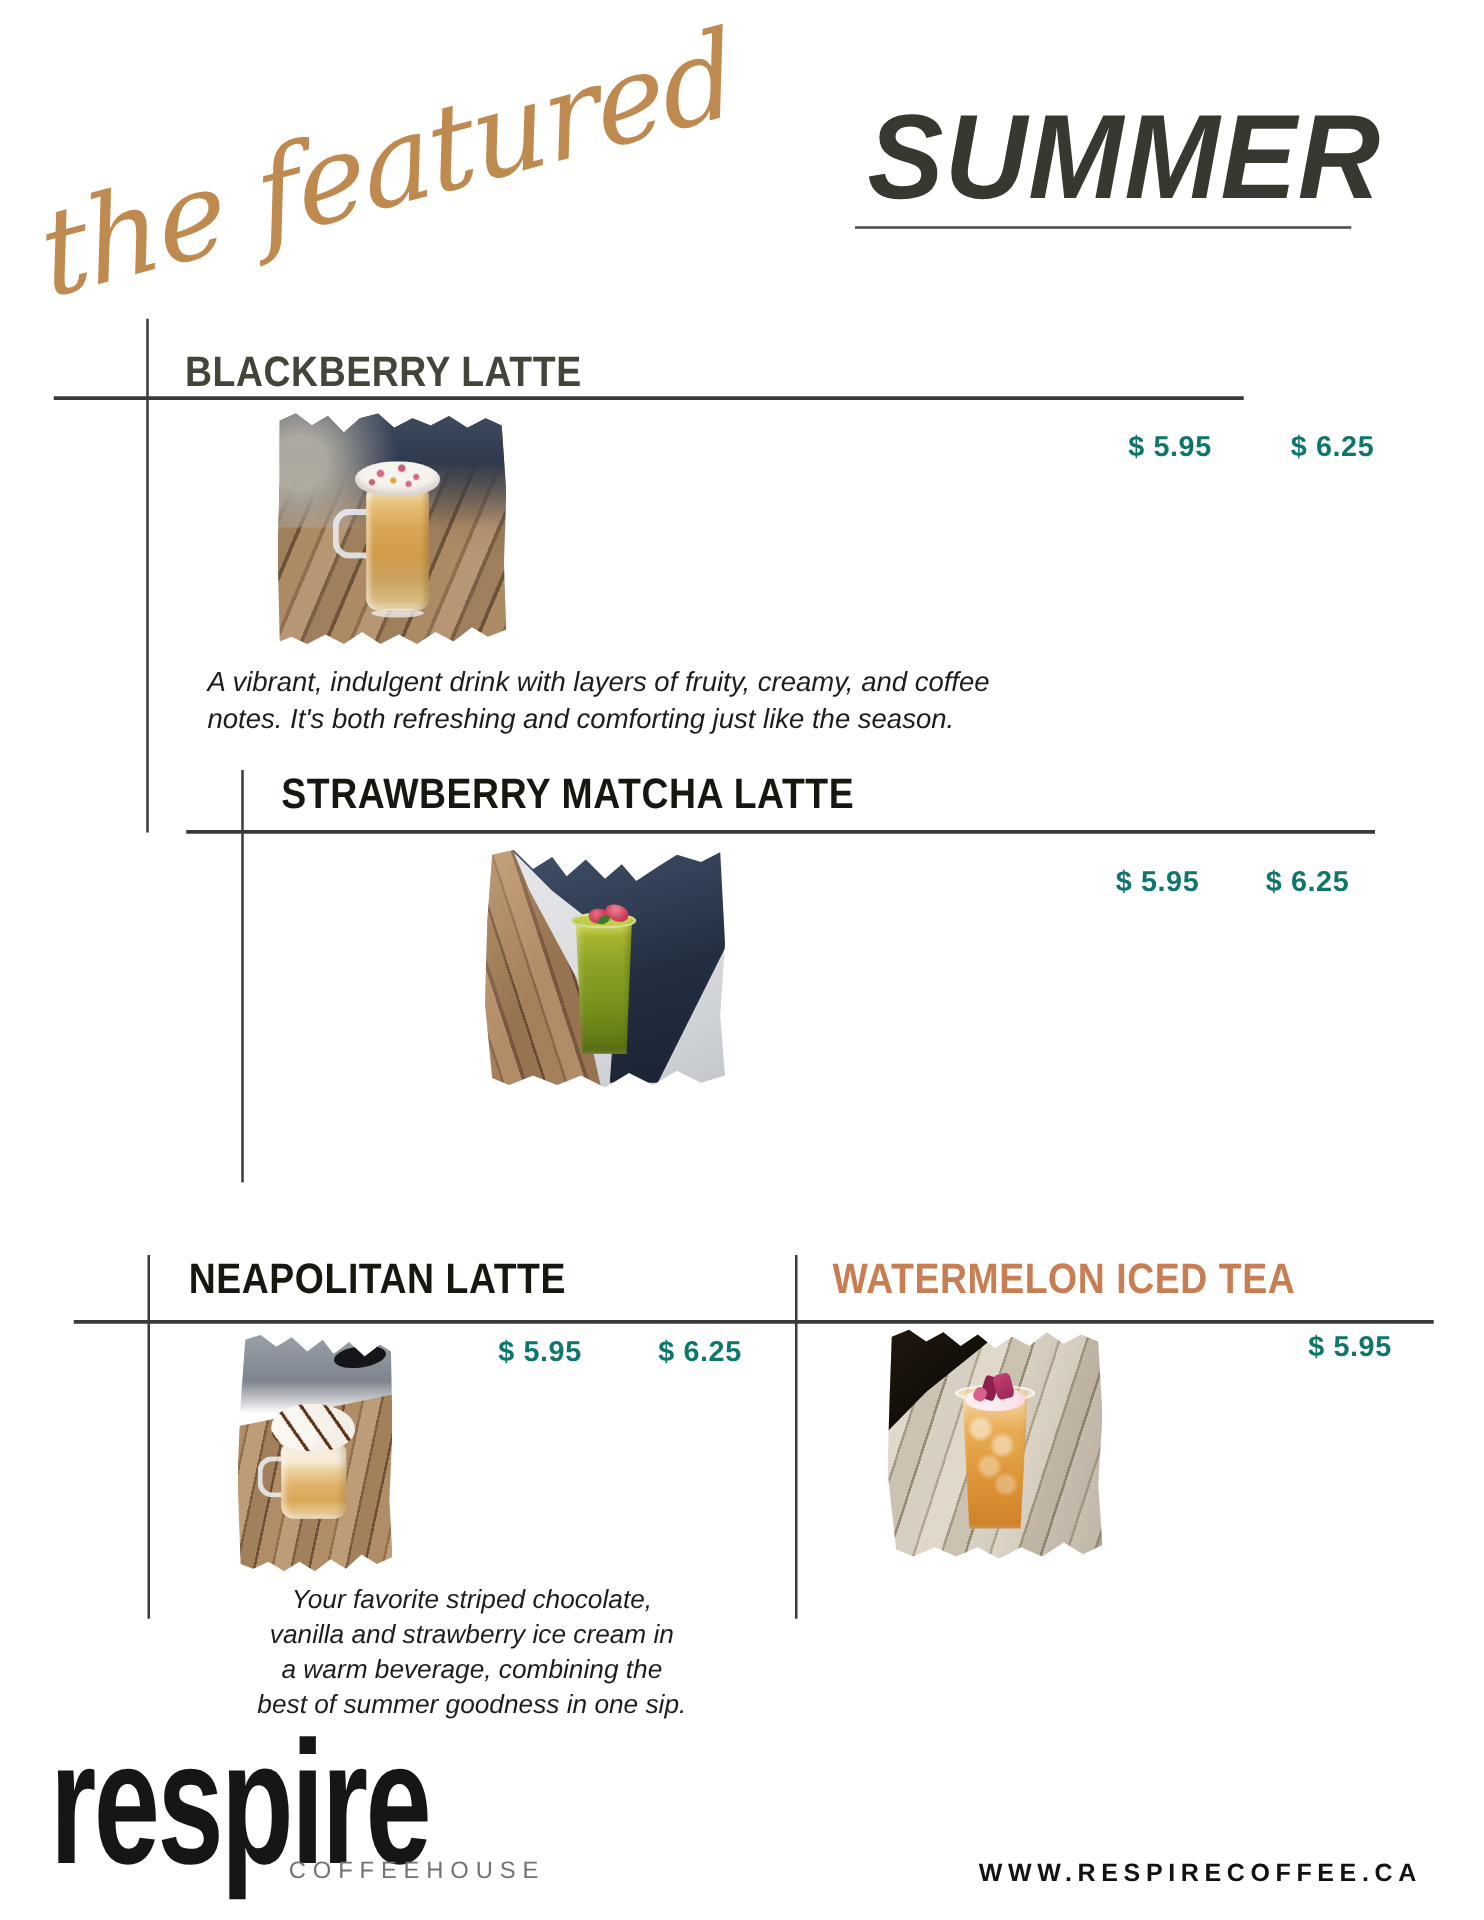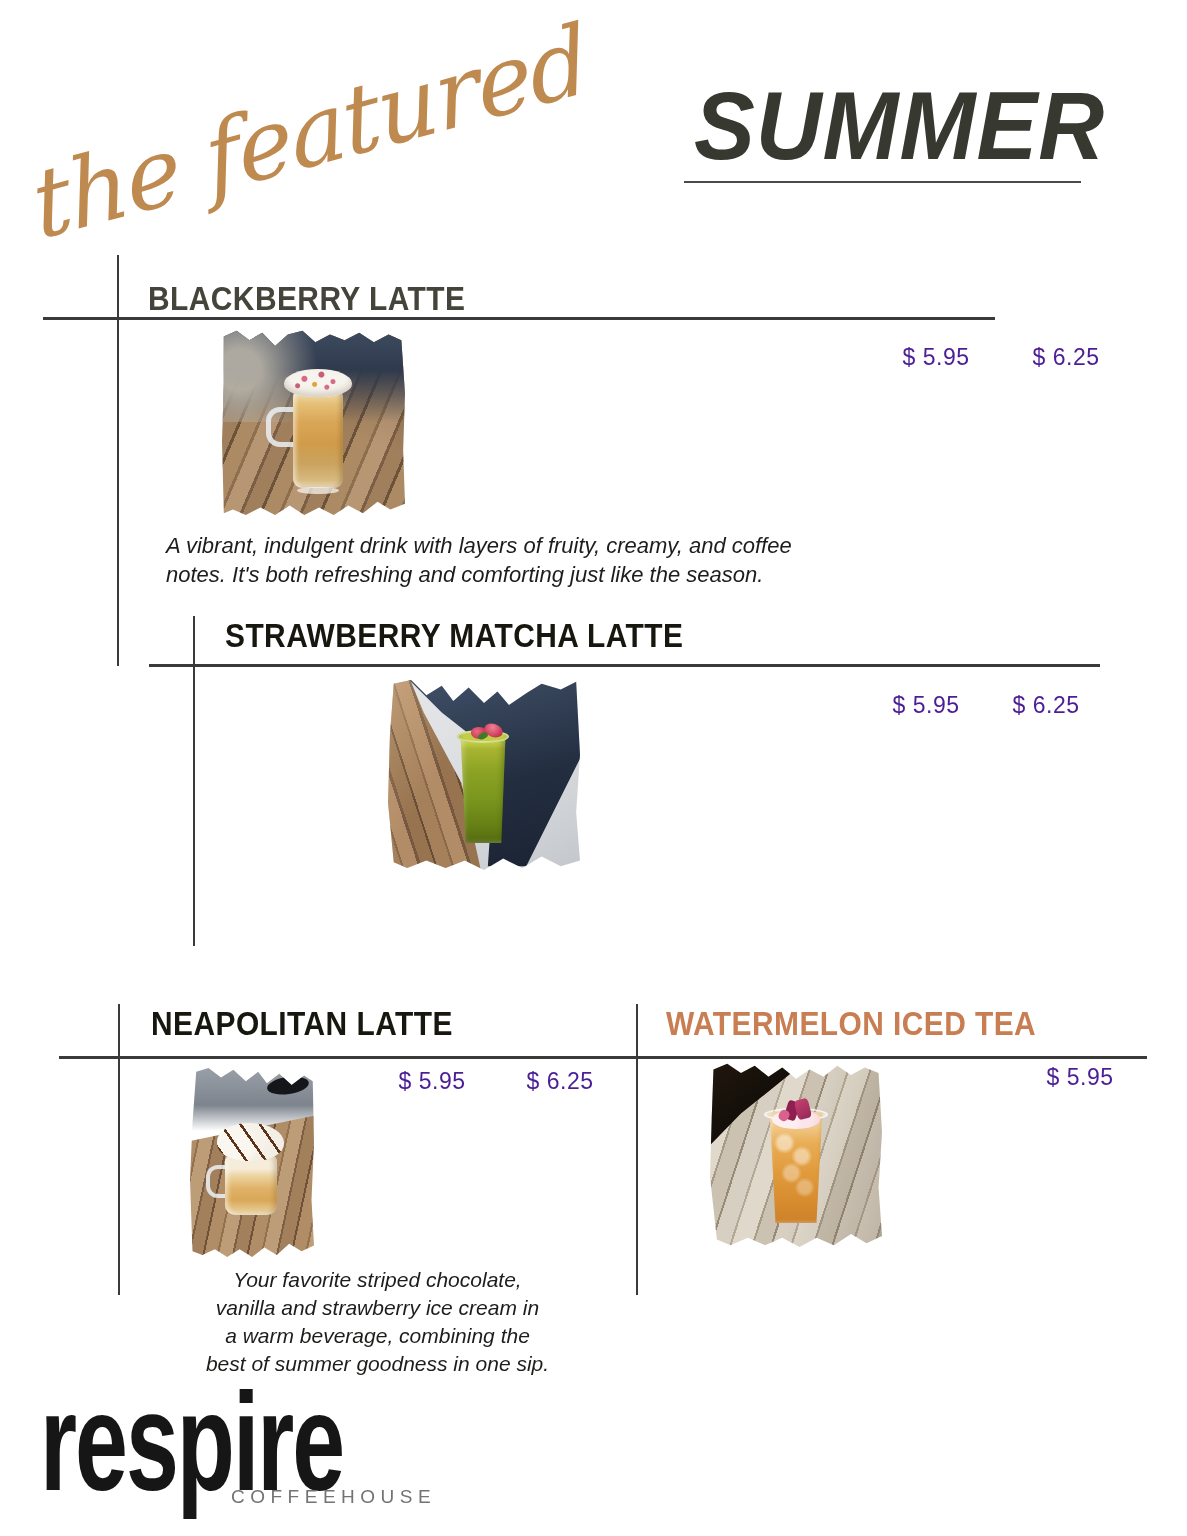--- a/index.html
+++ b/index.html
@@ -24,21 +24,21 @@
   
   .vline{position:absolute;width:2px;background:var(--rule)}
   .hrule{position:absolute;height:3px;background:var(--rule)}
 
   
   .item-heading{position:absolute;font-size:34px;font-weight:bold;letter-spacing:.5px;
     color:var(--heading_ink);transform:scaleX(.88);transform-origin:left top;
     line-height:1;white-space:nowrap}
   .item-heading.olive{color:var(--heading_olive)}
   .item-heading.accent{color:var(--terracotta)}
-  .price{position:absolute;font-size:23px;font-weight:normal;color:#4c1d95;
+  .price{position:absolute;font-size:23px;font-weight:bold;color:#0f766e;
     transform:translateX(-50%);white-space:nowrap;letter-spacing:.5px}
   .desc{position:absolute;font-style:italic;font-size:22px;line-height:29px;
     color:var(--body_ink);white-space:pre-line}
   .desc.center{text-align:center;line-height:28px;font-size:21px}
 
   
   .photo{position:absolute;overflow:hidden}
   .photo i{position:absolute;display:block}
   .photo-blackberry{clip-path:polygon(1% 5%,8% 2%,15% 7%,22% 3%,29% 10%,36% 4%,44% 2%,51% 8%,59% 4%,67% 7%,75% 3%,83% 8%,91% 4%,98% 7%,100% 35%,99% 65%,100% 93%,92% 96%,85% 92%,77% 98%,69% 94%,61% 99%,53% 95%,45% 99%,37% 94%,29% 99%,21% 95%,13% 99%,6% 96%,1% 98%,0% 60%,1% 30%)}
   .photo-matcha{clip-path:polygon(3% 3%,12% 1%,20% 9%,28% 4%,34% 12%,42% 5%,50% 13%,57% 7%,63% 14%,72% 8%,80% 3%,90% 6%,98% 2%,100% 40%,98% 70%,100% 95%,90% 98%,80% 93%,70% 99%,60% 94%,50% 100%,40% 95%,30% 99%,20% 95%,10% 99%,3% 96%,0% 65%,1% 30%)}
@@ -202,14 +202,15 @@
     <i class="rim"></i>
     <i class="ice"></i>
     <i class="fruit1"></i>
     <i class="fruit2"></i>
     <i class="fruit3"></i>
   </div>
   <span class="price" style="left:1080px;top:1064px">$ 5.95</span>
 
   <div class="brand-word">respire</div>
   <div class="brand-sub">COFFEEHOUSE</div>
+  <div class="website">WWW.RESPIRECOFFEE.CA</div>
 
 </div>
 
 </body></html>

